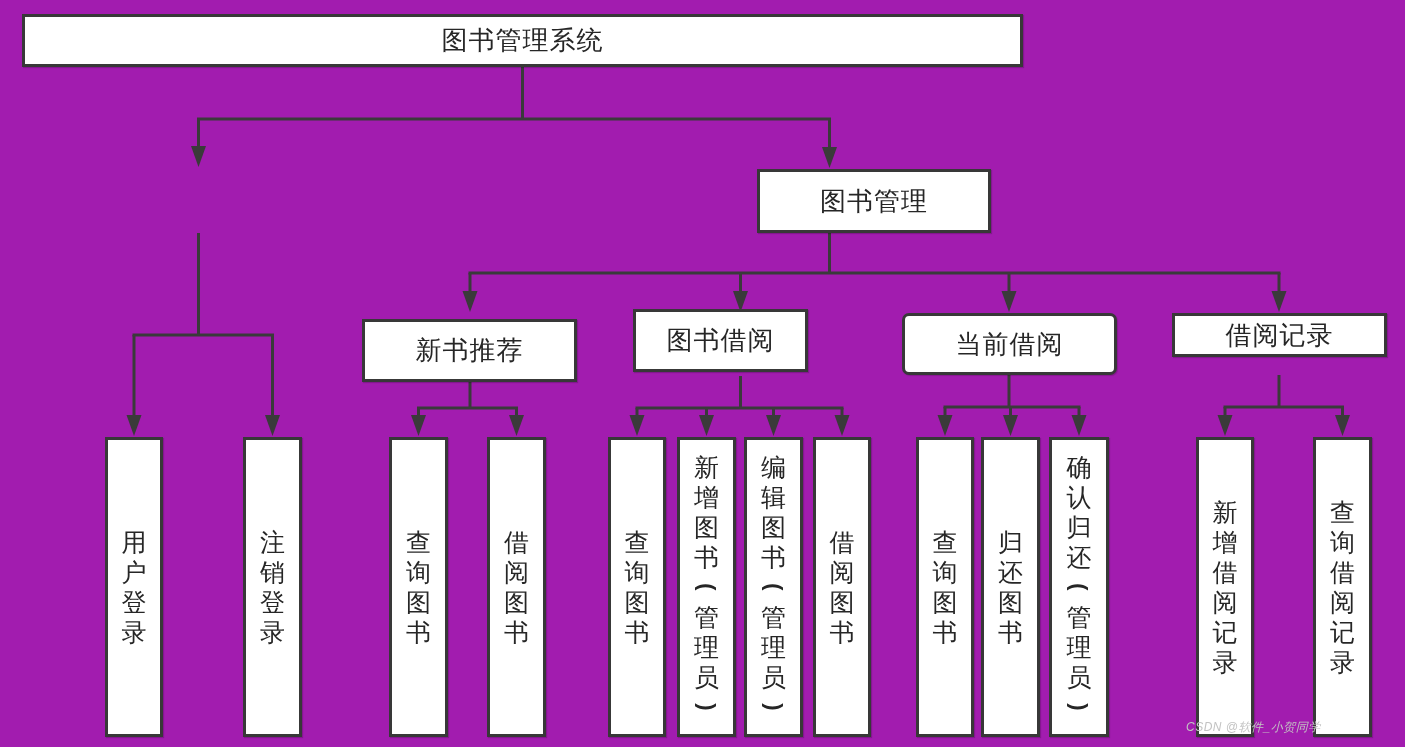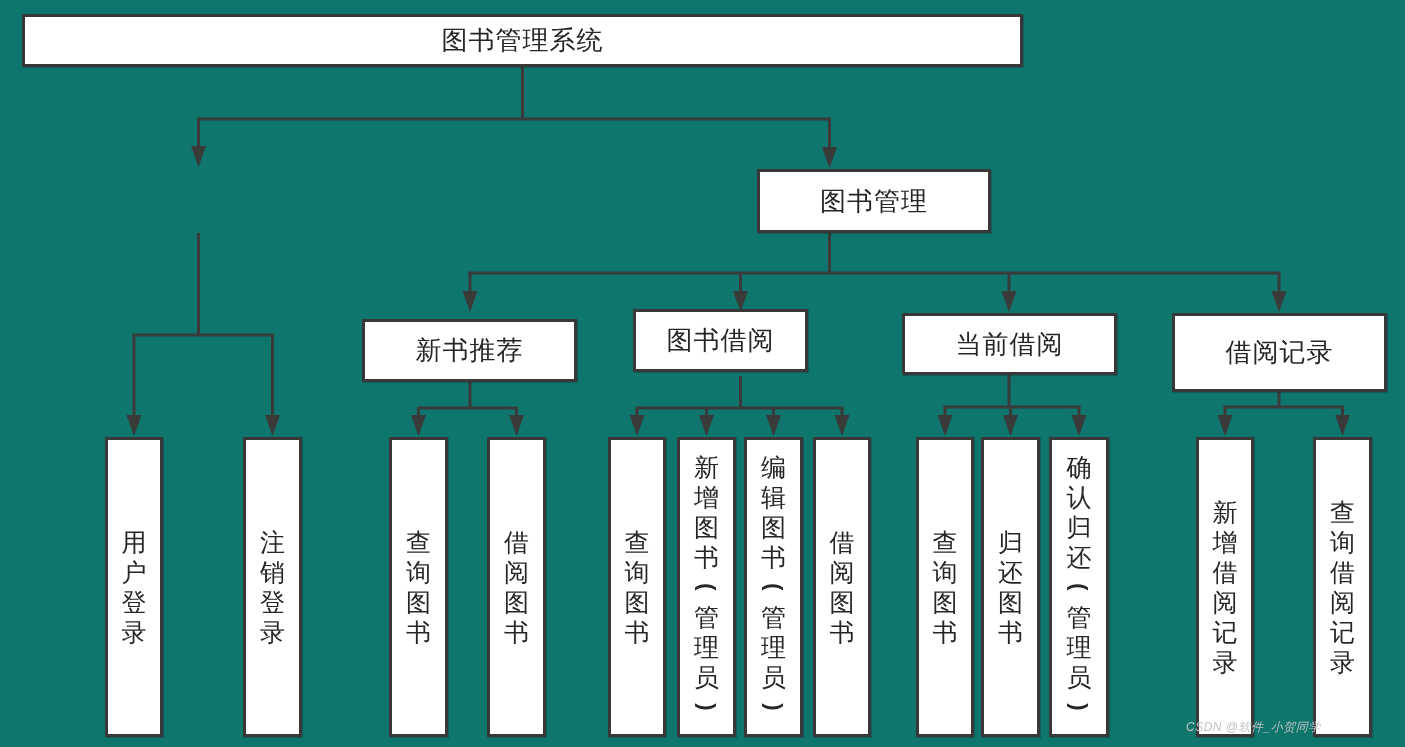--- a/index.html
+++ b/index.html
@@ -1,17 +1,17 @@
 <!DOCTYPE html>
 <html><head>
 <meta charset="utf-8">
 <style>
   html,body{margin:0;padding:0;background:#fff;}
   .canvas{
-    position:relative;width:1405px;height:747px;background:#0f766e;overflow:hidden;
+    position:relative;width:1405px;height:747px;background:#a21caf;overflow:hidden;
     font-family:"Liberation Sans","DejaVu Sans",sans-serif;color:#262626;
   }
   svg.wires{position:absolute;left:0;top:0;width:1405px;height:747px;z-index:0;}
   svg.wires line{stroke:#3a3a3a;stroke-width:3;}
   svg.wires polygon{fill:#3a3a3a;stroke:none;}
   .node{
     position:absolute;background:#fff;border:3px solid #383838;box-sizing:border-box;
     display:flex;align-items:center;justify-content:center;z-index:1;
     font-size:26px;letter-spacing:1px;box-shadow:1px 1px 1px rgba(0,0,0,0.18);
   }
@@ -97,24 +97,24 @@
   <div class="node" style="left:715px;top:169px;width:234px;height:64px;margin-left:42px;">
     <span>图书管理</span>
   </div>
 
   <div class="node" style="left:362px;top:313px;width:215px;height:63px;margin-top:6px;">
     <span>新书推荐</span>
   </div>
   <div class="node" style="left:633px;top:309px;width:175px;height:63px;text-align:right;">
     <span>图书借阅</span>
   </div>
-  <div class="node" style="left:902px;top:313px;width:215px;height:62px;">
+  <div class="node" style="left:902px;top:313px;width:215px;height:62px;border-radius:7px;">
     <span>当前借阅</span>
   </div>
-  <div class="node" style="left:1172px;top:313px;width:215px;height:79px;align-items:center;">
+  <div class="node" style="left:1172px;top:313px;width:215px;height:44px;align-items:center;">
     <span>借阅记录</span>
   </div>
 
   <div class="node leaf" style="left:105px;width:58px;">
       <span class="vchar">用</span>
       <span class="vchar">户</span>
       <span class="vchar">登</span>
       <span class="vchar">录</span>
     </div>
   <div class="node leaf" style="left:243px;width:59px;">

